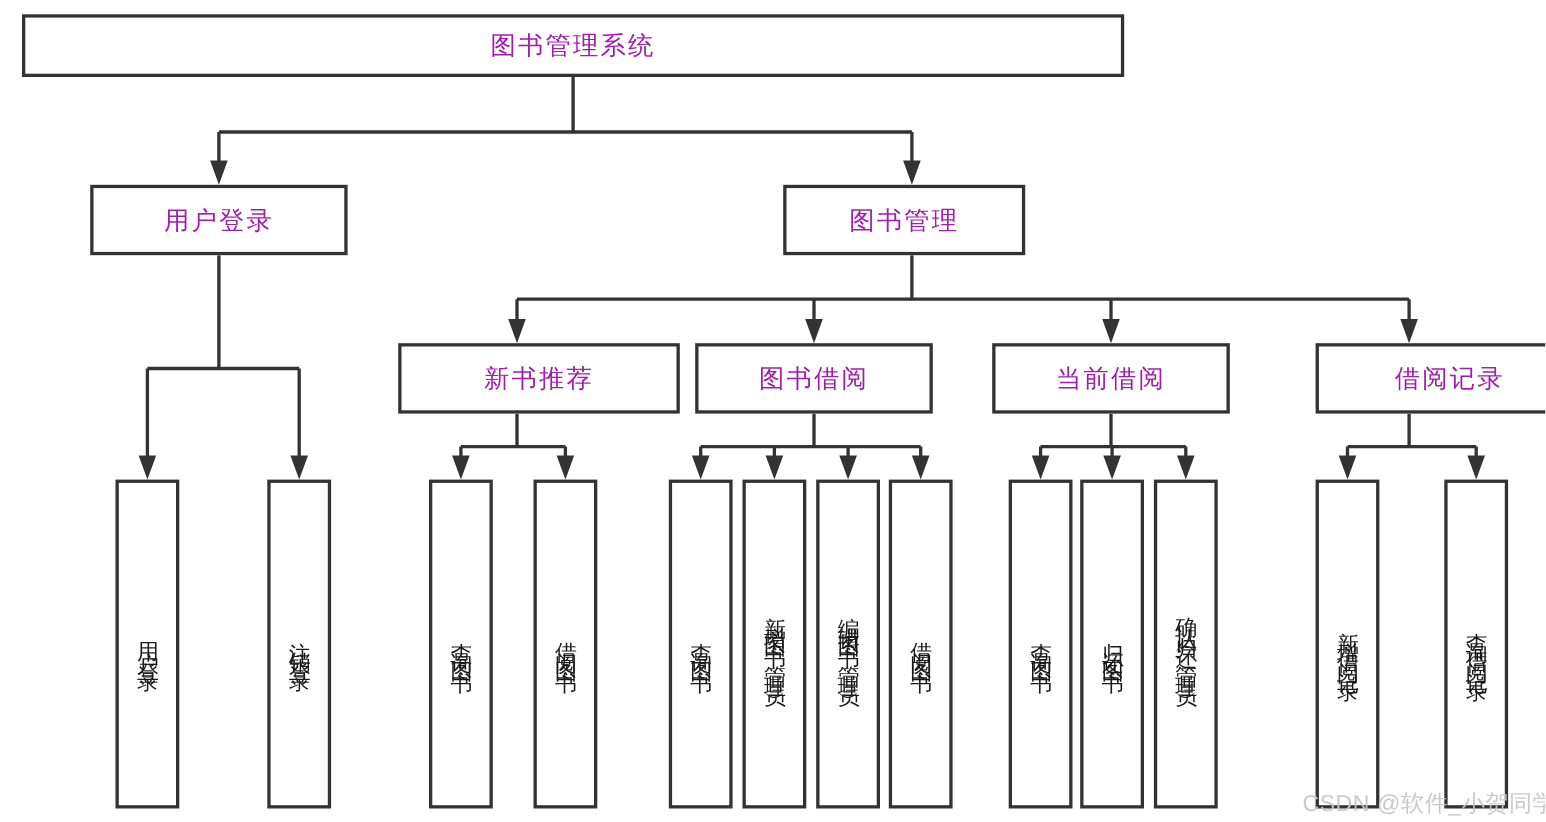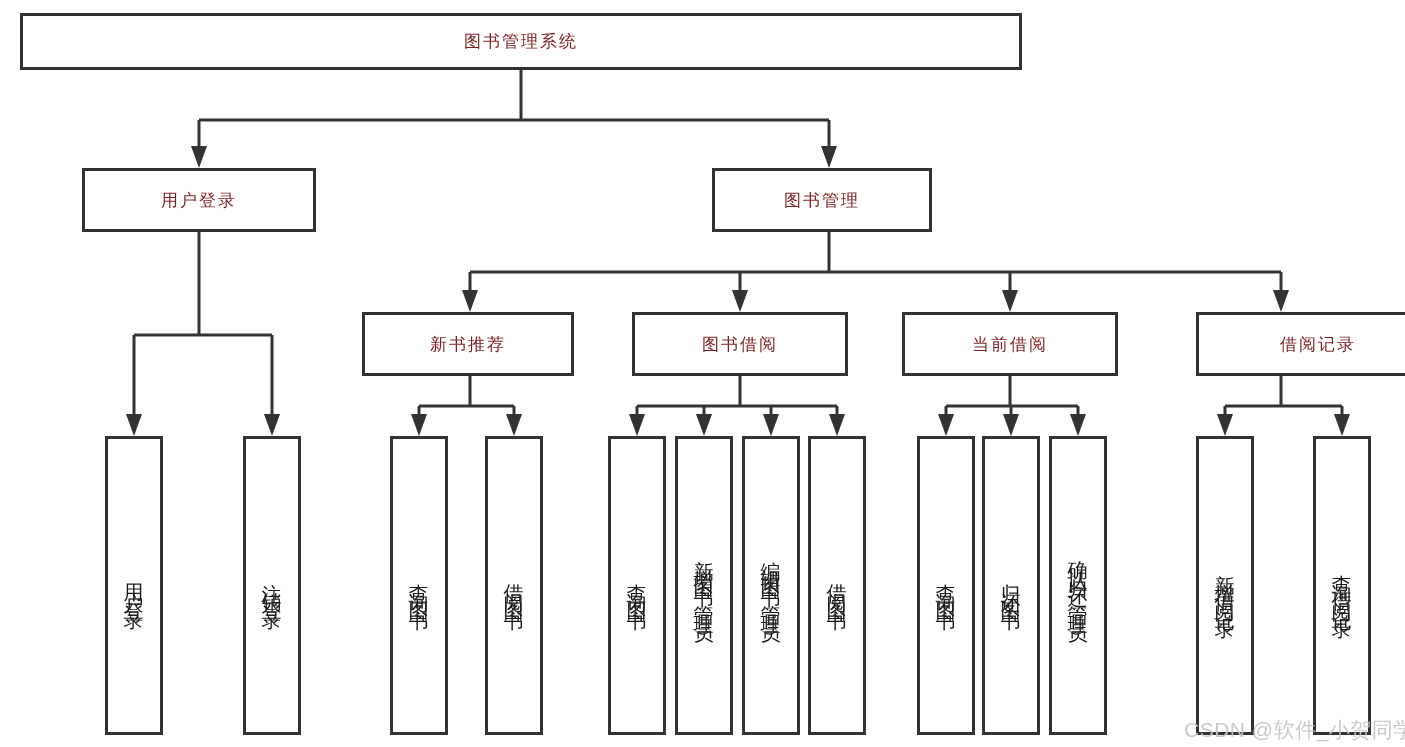--- a/index.html
+++ b/index.html
@@ -20,23 +20,23 @@
     position: absolute;
     box-sizing: border-box;
     border: 3px solid #333333;
     background: #ffffff;
     display: flex;
     align-items: center;
     justify-content: center;
     z-index: 2;
   }
   .node.h span {
-    font-size: 17px;
+    font-size: 23px;
     letter-spacing: 2px;
-    color: #7f1d1d;
+    color: #a21caf;
     white-space: nowrap;
   }
   .node.v span {
     writing-mode: vertical-rl;
     font-size: 20px;
     letter-spacing: 9px;
     color: #1a1a1a;
     line-height: 1;
   }
   #watermark {
@@ -79,21 +79,21 @@
     <span>图书管理系统</span>
   </div>
 
   <div class="node h" style="left:82px; top:168px; width:234px; height:64px">
     <span>用户登录</span>
   </div>
   <div class="node h" style="left:712px; top:168px; width:220px; height:64px">
     <span>图书管理</span>
   </div>
 
-  <div class="node h" style="left:362px; top:312px; width:212px; height:64px">
+  <div class="node h" style="left:362px; top:312px; width:256px; height:64px">
     <span>新书推荐</span>
   </div>
   <div class="node h" style="left:632px; top:312px; width:216px; height:64px">
     <span>图书借阅</span>
   </div>
   <div class="node h" style="left:902px; top:312px; width:216px; height:64px">
     <span>当前借阅</span>
   </div>
   <div class="node h" style="left:1196px; top:312px; width:244px; height:64px">
     <span>借阅记录</span>

